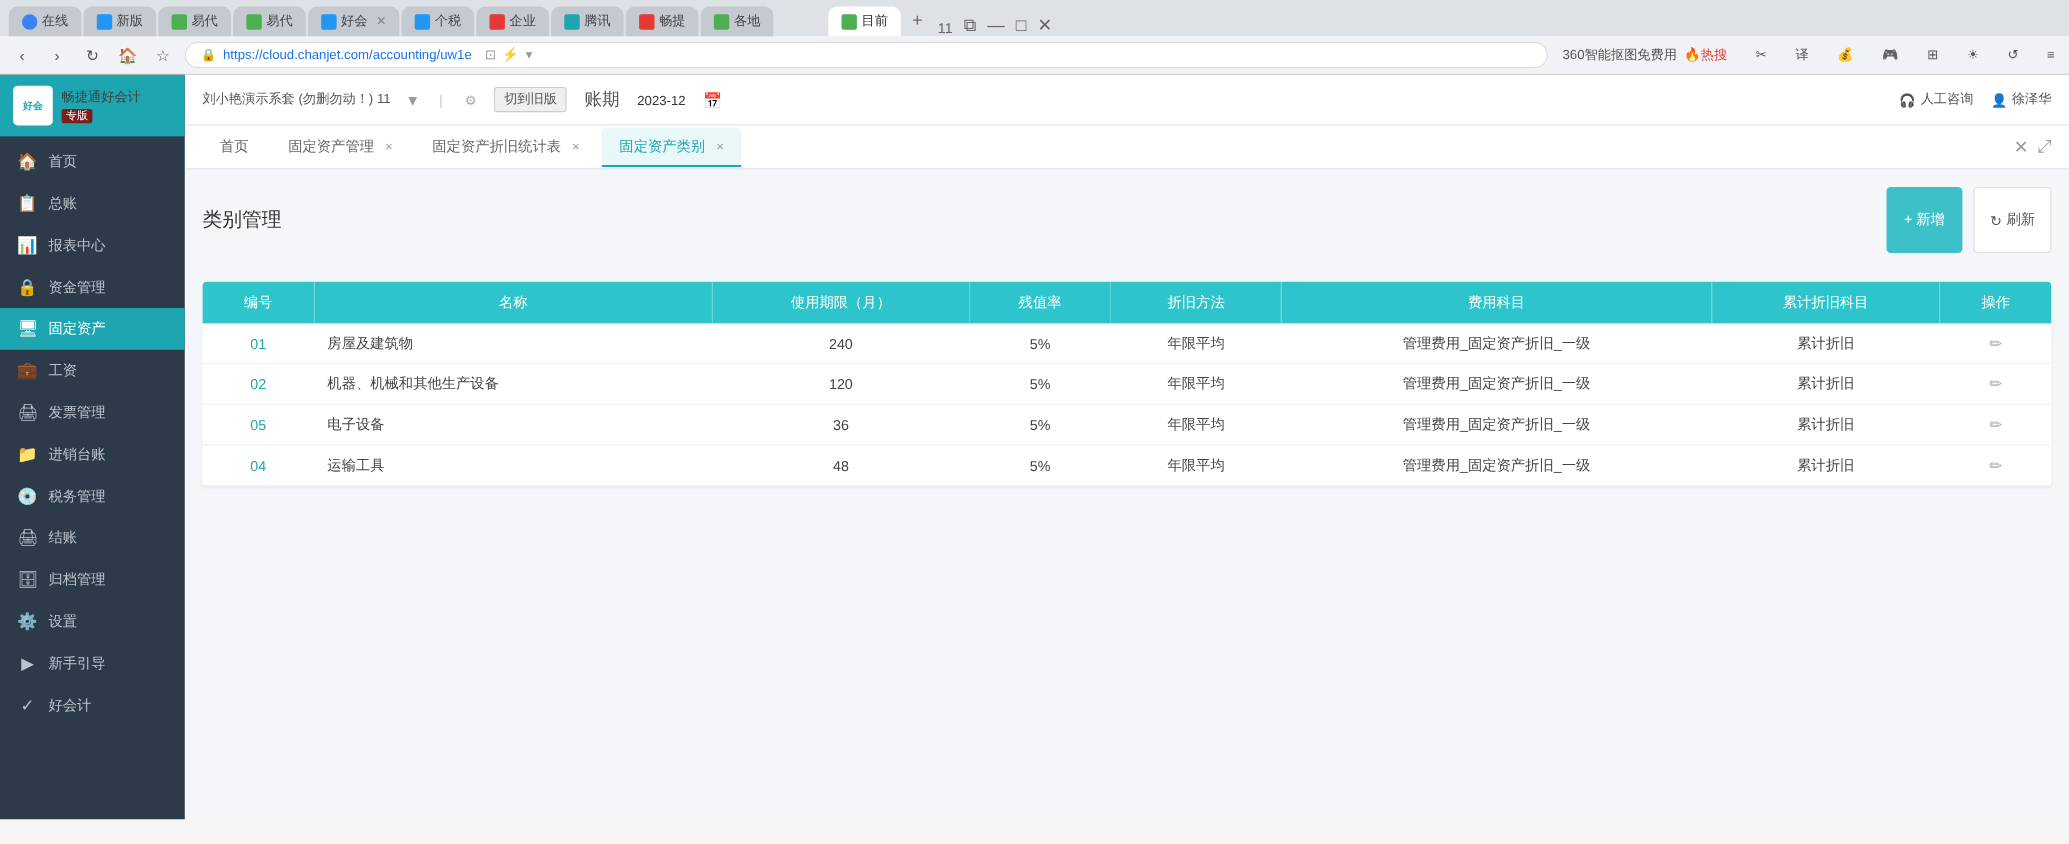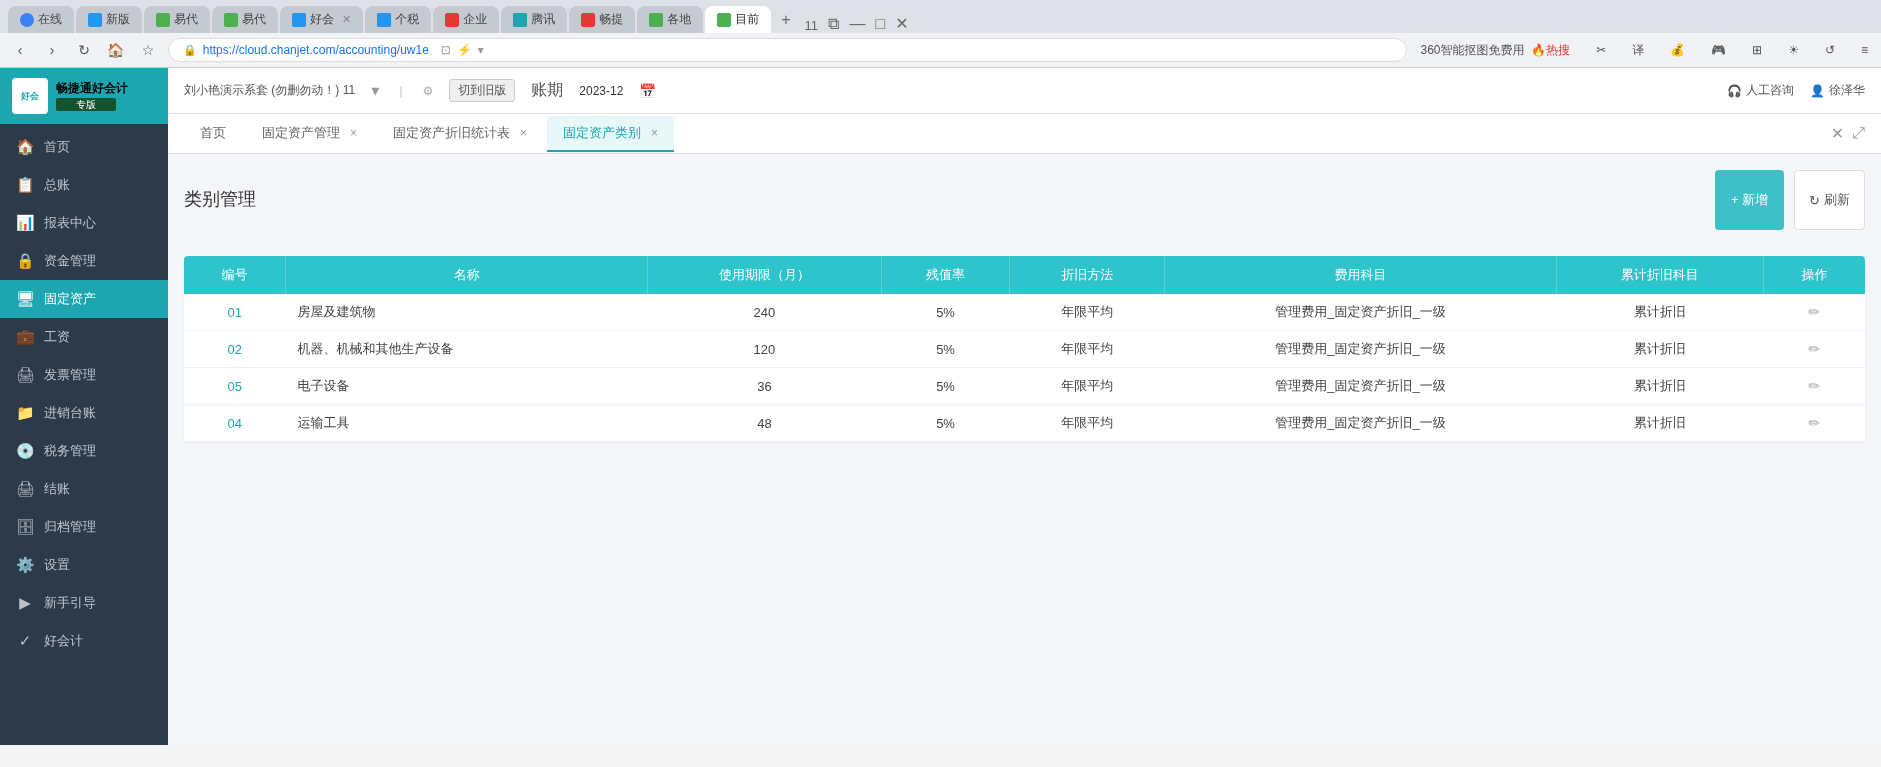--- a/index.html
+++ b/index.html
@@ -2,40 +2,40 @@
 <html><head>
   <meta charset="utf-8">
   <style>
     * { margin: 0; padding: 0; box-sizing: border-box; }
     body { font-family: 'Microsoft YaHei', sans-serif; font-size: 13px; background: #f5f5f5; overflow: hidden; }
 
     
     .browser-chrome { background: #dee1e6; padding: 6px 8px 0; }
     .tab-bar { display: flex; align-items: flex-end; gap: 2px; }
     .browser-tab { padding: 5px 12px; border-radius: 8px 8px 0 0; font-size: 12px; background: #c5c9d0; color: #444; cursor: pointer; white-space: nowrap; display: flex; align-items: center; gap: 4px; }
-    .browser-tab.active { background: #fff; color: #333; }
+    .browser-tab.active { background: #fff; color: #333; margin-left: 48px; }
     .browser-tab .tab-close { margin-left: 4px; color: #888; font-size: 11px; }
     .tab-new-btn { padding: 4px 8px; font-size: 16px; color: #666; cursor: pointer; }
 
     .address-bar-row { display: flex; align-items: center; background: #f0f2f5; padding: 5px 8px; gap: 8px; border-bottom: 1px solid #ccc; }
     .nav-btn { width: 24px; height: 24px; display: flex; align-items: center; justify-content: center; color: #555; cursor: pointer; font-size: 14px; }
     .address-box { flex: 1; background: #fff; border-radius: 20px; padding: 4px 14px; font-size: 12px; color: #333; border: 1px solid #ddd; display: flex; align-items: center; gap: 6px; }
     .address-text { color: #1a73e8; }
     .toolbar-right { display: flex; align-items: center; gap: 16px; font-size: 12px; color: #555; }
     .toolbar-icon { cursor: pointer; padding: 2px 5px; }
 
     
     .app-container { display: flex; height: calc(767px - 90px); }
 
     
     .sidebar { width: 168px; background: #2d3a4a; display: flex; flex-direction: column; overflow-y: auto; flex-shrink: 0; }
     .sidebar-logo { background: #1ea6b0; padding: 10px 12px; display: flex; align-items: center; gap: 8px; }
     .logo-icon { width: 36px; height: 36px; background: #fff; border-radius: 4px; display: flex; align-items: center; justify-content: center; font-size: 10px; color: #1ea6b0; font-weight: bold; }
-    .logo-text { color: #000000; font-size: 12px; line-height: 1.4; font-weight: bold; }
-    .logo-badge { font-size: 10px; background: #14532d; color: #fff; padding: 1px 20px; border-radius: 2px; }
+    .logo-text { color: #404040; font-size: 12px; line-height: 1.4; }
+    .logo-badge { font-size: 10px; background: #7f1d1d; color: #fff; padding: 1px 4px; border-radius: 2px; }
     .sidebar-menu { flex: 1; padding: 4px 0; }
     .menu-item { display: flex; align-items: center; gap: 10px; padding: 10px 16px; color: #bdc3cc; cursor: pointer; font-size: 13px; }
     .menu-item.active { background: #1ea6b0; color: #fff; }
     .menu-item .menu-icon { font-size: 15px; width: 18px; text-align: center; }
 
     
     .app-header { background: #fff; border-bottom: 1px solid #e5e5e5; padding: 0 16px; display: flex; align-items: center; gap: 16px; height: 46px; position: relative; }
     .switch-btn { border: 1px solid #ccc; padding: 2px 8px; border-radius: 3px; font-size: 12px; cursor: pointer; color: #555; }
     .header-right { margin-left: auto; display: flex; align-items: center; gap: 16px; font-size: 12px; color: #555; }
 

